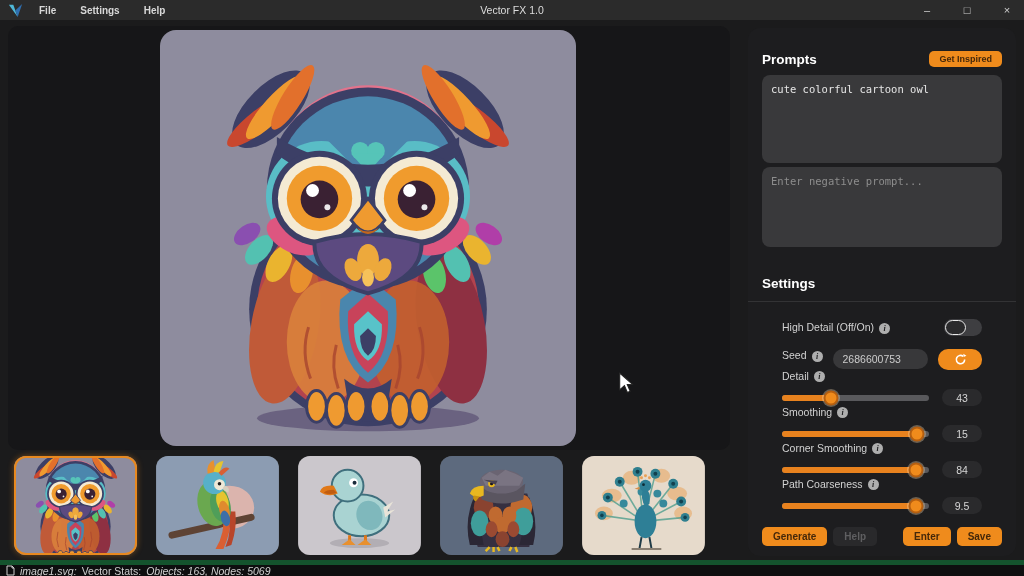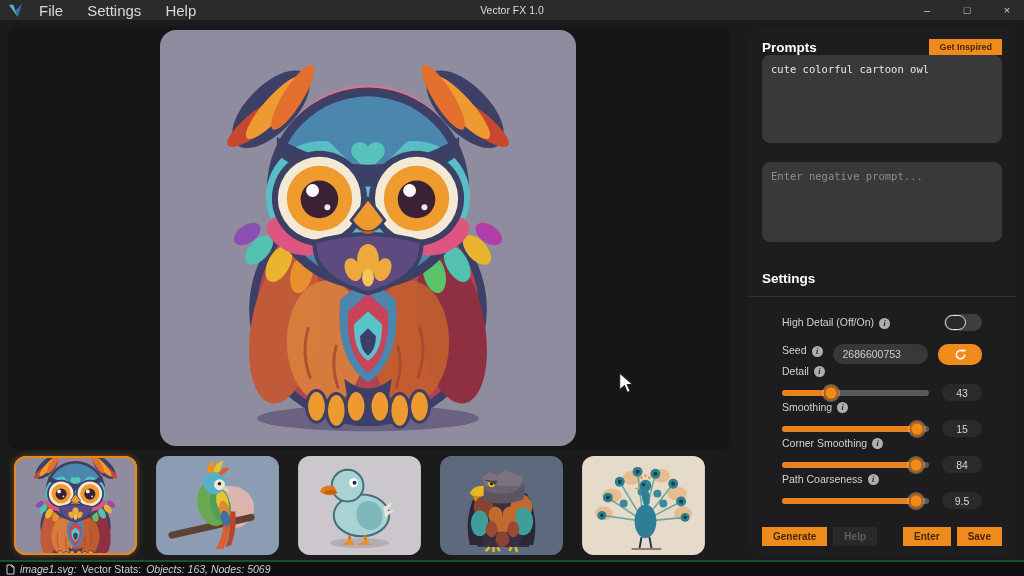--- a/index.html
+++ b/index.html
@@ -5,21 +5,21 @@
   * { margin:0; padding:0; box-sizing:border-box; }
   html,body { width:1024px; height:576px; overflow:hidden; background:#1a1a1b;
     font-family:"Liberation Sans", sans-serif; }
   #app { position:relative; width:1024px; height:576px; background:#1b1b1c; }
 
   
   .titlebar { position:absolute; left:0; top:0; width:1024px; height:20px;
     background:#2b2b2b; display:flex; align-items:center; }
   .logo { margin-left:8px; display:flex; align-items:center; }
   .menus { display:flex; gap:24px; margin-left:16px; }
-  .menu-item { font-size:15px; color:#d8d8d8; cursor:default; }
+  .menu-item { font-size:10px; color:#d8d8d8; cursor:default;font-weight:bold; }
   .win-title { position:absolute; left:0; width:100%; text-align:center;
     font-size:10.5px; color:#dcdcdc; pointer-events:none; }
   .win-controls { position:absolute; right:10px; top:0; height:20px;
     display:flex; gap:26px; align-items:center; }
   .win-btn { font-size:11px; color:#cfcfcf; width:14px; text-align:center; }
 
   
   .canvas-panel { position:absolute; left:8px; top:26px; width:722px; height:424px;
     background:#161618; border-radius:10px; }
   .artboard { position:absolute; left:152px; top:4px; width:416px; height:416px;
@@ -30,37 +30,37 @@
   .thumbs { position:absolute; left:8px; top:456px; width:722px; height:100px;
     display:flex; gap:19px; padding-left:6px; }
   .thumb { width:123px; height:99px; border-radius:12px; overflow:hidden;
     background:#555; position:relative; flex:none; }
   .thumb.selected { outline:2px solid #e8891f; outline-offset:-2px;
     box-shadow:0 0 6px rgba(232,137,31,.45); }
   .thumb svg { display:block; width:100%; height:100%; }
 
   
   .statusbar { position:absolute; left:0; top:560px; width:1024px; height:16px;
-    background:#0e0e0f; border-top:2px solid #14532d; display:flex;
+    background:#0e0e0f; border-top:5px solid #14532d; display:flex;
     align-items:center; gap:5px; padding-left:6px; font-size:10.5px; color:#cfcfcf; }
   .statusbar .it { font-style:italic; }
 
   
   .side-panel { position:absolute; left:748px; top:28px; width:268px; height:528px;
     background:#1d1d1f; border-radius:12px; padding:0 14px; }
-  .phead { margin-top:11px; display:flex; align-items:center; justify-content:space-between; }
+  .phead { margin-top:23px; display:flex; align-items:center; justify-content:space-between; }
   .section-title { font-size:13.5px; font-weight:bold; color:#fff; }
   .pill-btn { background:#ef8b1c; color:#45280a; font-weight:bold; font-size:9px;
-    padding:3px 10px; border-radius:0; border:none; cursor:pointer; }
+    padding:3px 10px; border-radius:5px; border:none; cursor:pointer; }
   textarea { width:100%; background:#39393b; border:none; border-radius:8px;
     resize:none; outline:none; color:#e6e6e6; padding:7px 9px;
     font-family:"DejaVu Sans Mono", monospace; font-size:10.5px; line-height:1.35; }
   textarea::placeholder { color:#8d8d8d; }
-  .ta-prompt { height:88px; }
-  .ta-neg { margin-top:15px; height:80px; }
+  .ta-prompt { margin-top:8px; height:88px; }
+  .ta-neg { height:80px; }
   .settings-head { margin-top:23px; }
   .divider { height:1px; background:#333335; margin:9px -14px 0 -14px; }
   .rows { padding:0 20px; }
   .row-label { font-size:10.5px; color:#d2d2d2; }
   .info-dot { display:inline-flex; width:11px; height:11px; border-radius:50%;
     background:#aeaeae; color:#1d1d1f; font-size:8px; font-weight:bold;
     align-items:center; justify-content:center; margin-left:5px; cursor:pointer;
     font-family:"Liberation Serif", serif; font-style:italic; }
   .hd-row { margin-top:17px; display:flex; align-items:center; justify-content:space-between; }
   .toggle { position:relative; width:38px; height:17px; background:#3e3e41;

